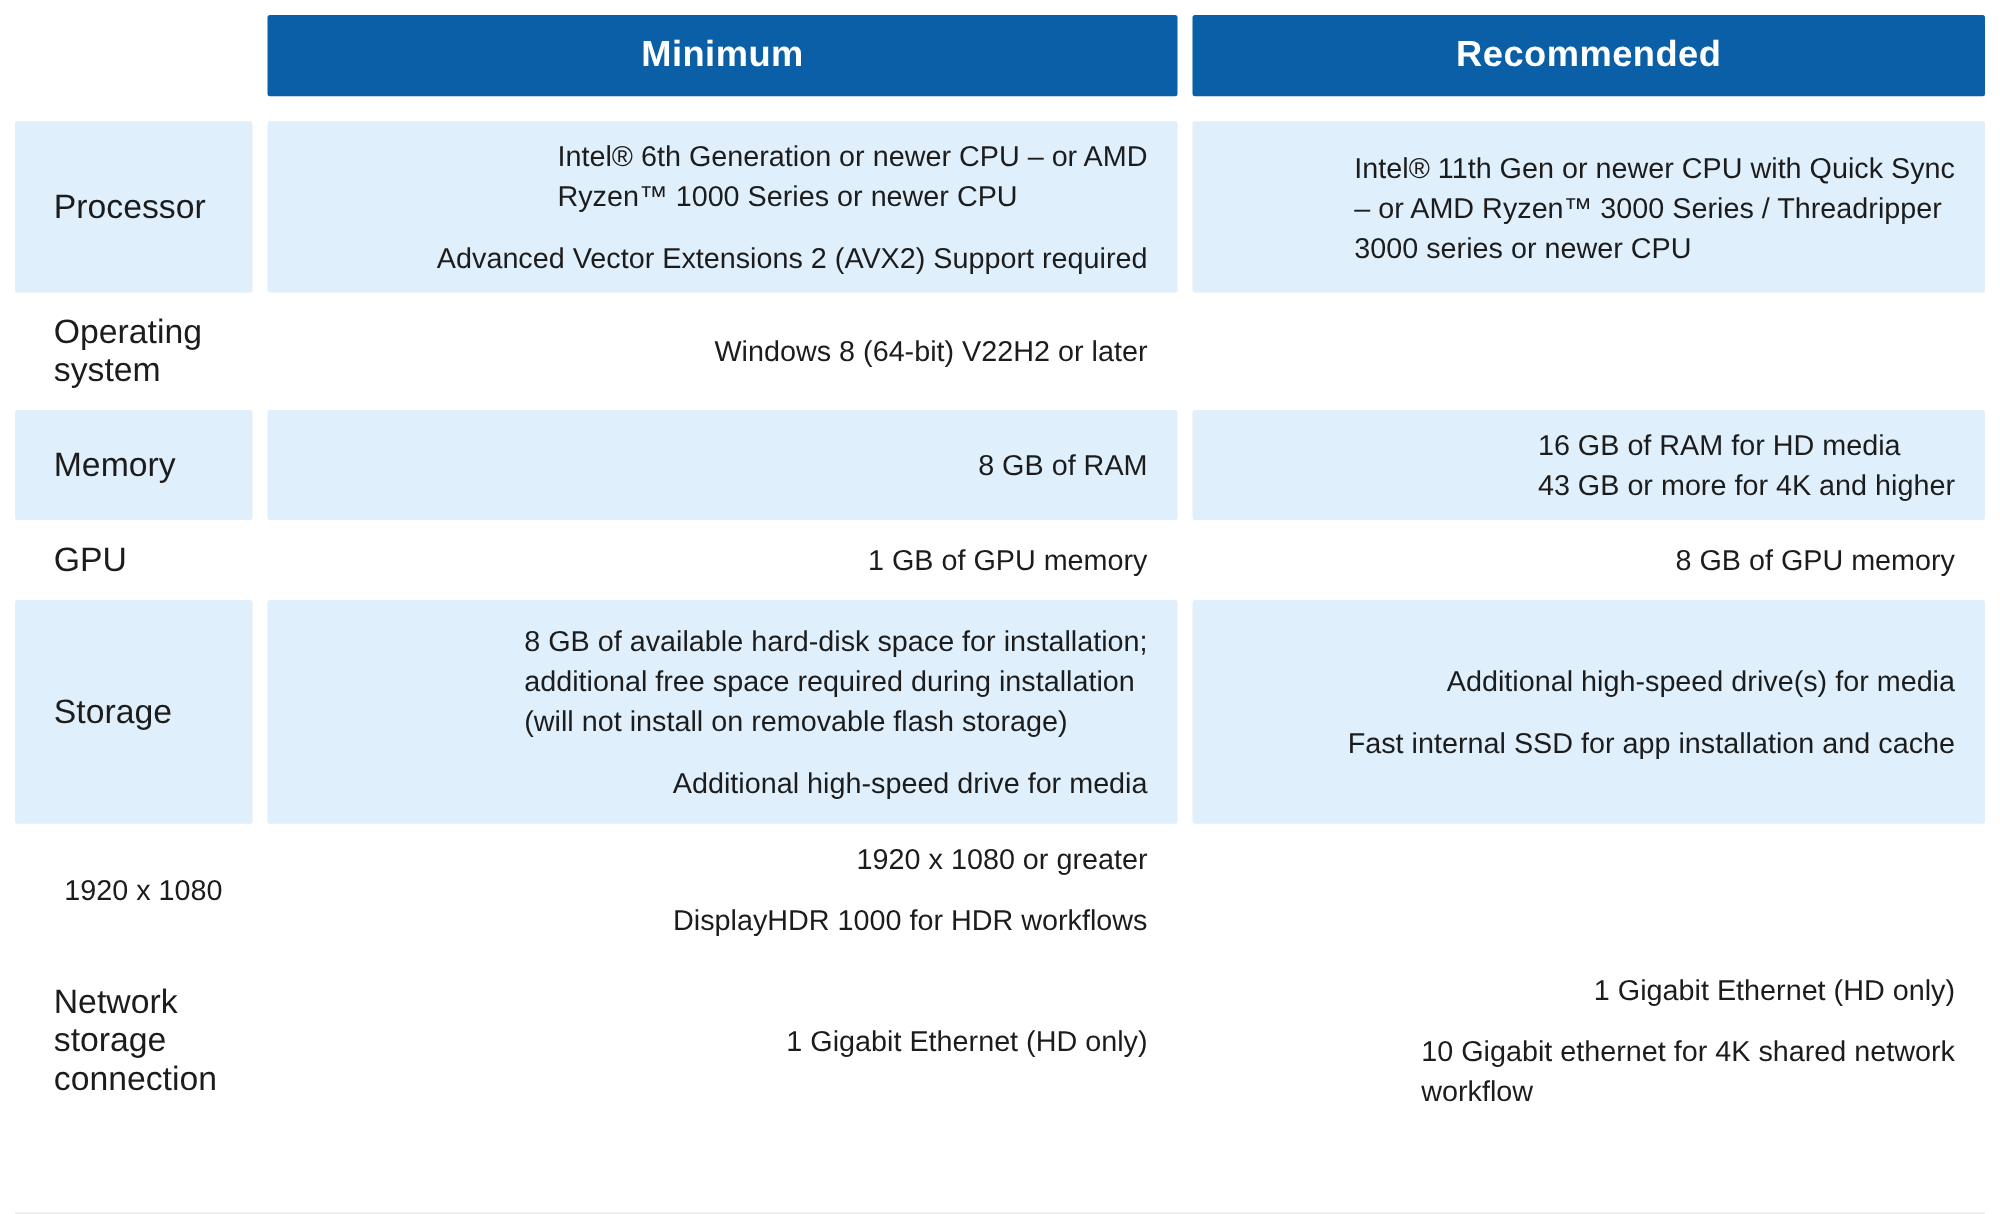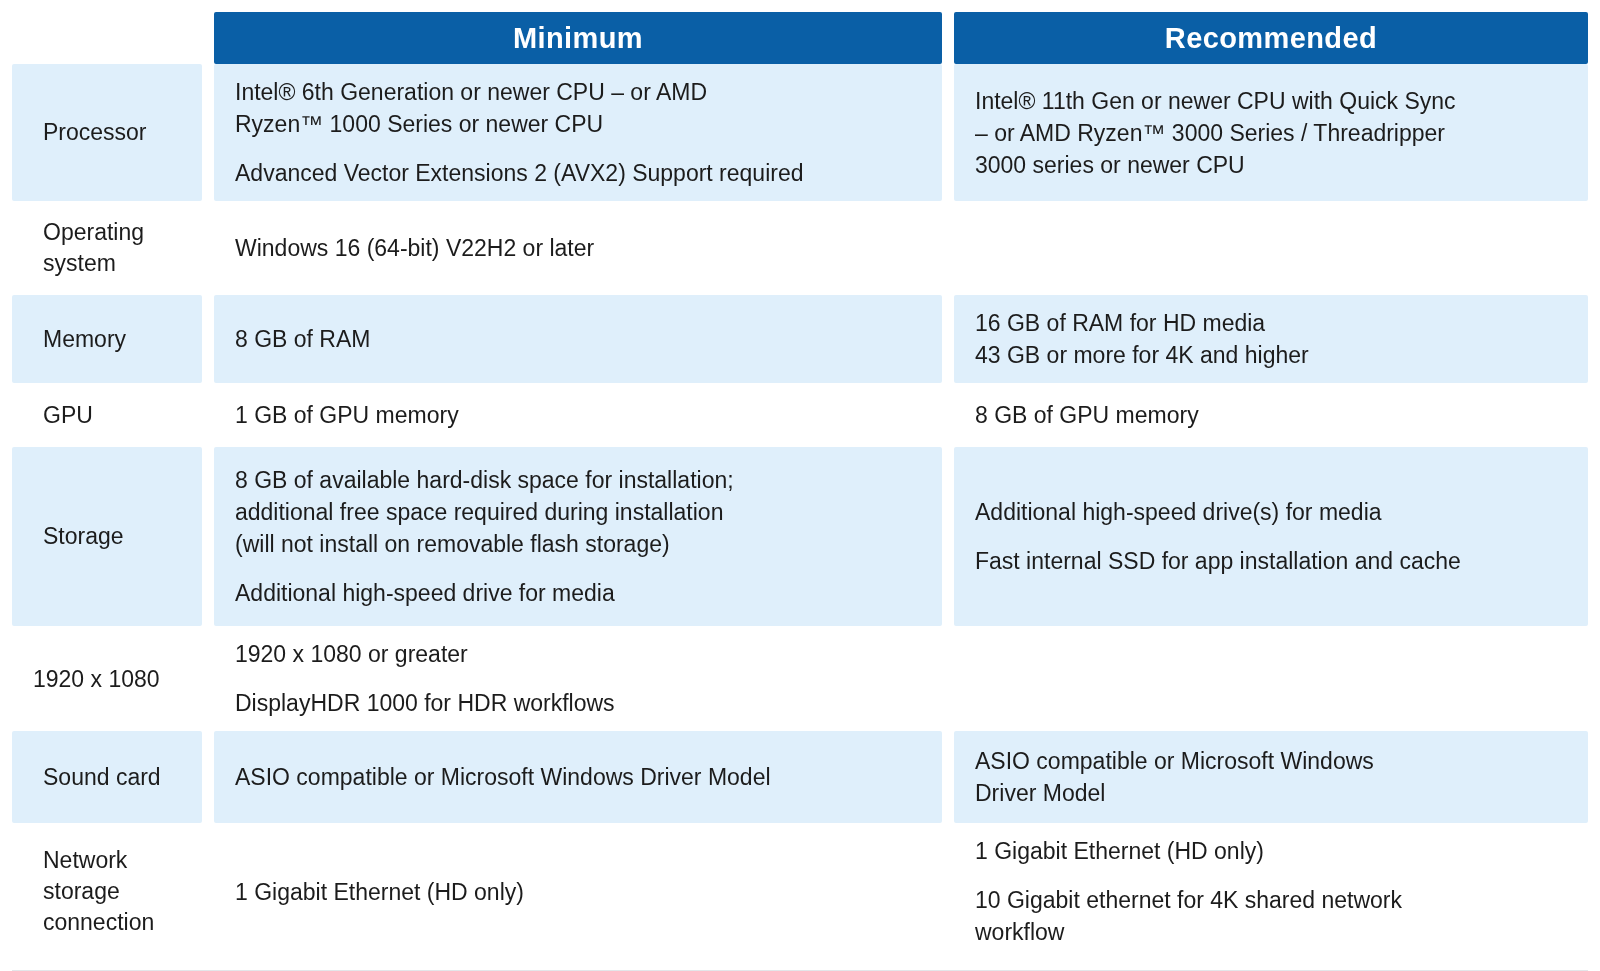--- a/index.html
+++ b/index.html
@@ -17,42 +17,43 @@
   }
   .table{
     position:absolute;left:12px;top:12px;width:1576px;
   }
   .grid-row{
     display:grid;
     grid-template-columns:190px 728px 634px;
     column-gap:12px;
   }
   
-  .header-row{height:52px;margin-bottom:0;}
+  .header-row{height:65px;margin-bottom:20px;}
   .corner-spacer{background:transparent;}
   .col-header{
     background:var(--header-bg,#0A5FA6);
     color:var(--header-text,#FFFFFF);
     font-size:29px;font-weight:700;letter-spacing:.4px;
     display:flex;align-items:center;justify-content:center;
     border-radius:2px;
   }
   
   .row .label-cell{
     display:flex;align-items:center;
     padding:8px 10px 8px 31px;
-    font-size:23px;line-height:31px;
+    font-size:27px;line-height:31px;
     white-space:pre-line;
     border-radius:2px;
   }
   .row .value-cell{
     display:flex;flex-direction:column;justify-content:center;
     padding:12px 24px 12px 21px;
     font-size:23px;line-height:32px;
     border-radius:2px;
+    align-items:flex-end;
   }
   .value-cell p{white-space:pre-line;}
   .value-cell p + p{margin-top:17px;}
   .row.shaded .label-cell,
   .row.shaded .value-cell{background:var(--shaded-row-bg,#DFEFFB);}
   
   .row:nth-of-type(2){min-height:136px;}
   .row:nth-of-type(3){min-height:94px;}
   .row:nth-of-type(4){min-height:88px;}
   .row:nth-of-type(5){min-height:64px;}
@@ -87,21 +88,21 @@
       <p>Intel® 11th Gen or newer CPU with Quick Sync
 – or AMD Ryzen™ 3000 Series / Threadripper
 3000 series or newer CPU</p>
     </div>
   </div>
 
   <div class="grid-row row">
     <div class="label-cell">Operating
 system</div>
     <div class="value-cell">
-      <p>Windows 16 (64-bit) V22H2 or later</p>
+      <p>Windows 8 (64-bit) V22H2 or later</p>
     </div>
   </div>
 
   <div class="grid-row row shaded">
     <div class="label-cell">Memory</div>
     <div class="value-cell">
       <p>8 GB of RAM</p>
     </div>
     <div class="value-cell">
       <p>16 GB of RAM for HD media
@@ -136,30 +137,20 @@
   <div class="grid-row row">
     <div class="value-cell">
       <p>1920 x 1080</p>
     </div>
     <div class="value-cell">
       <p>1920 x 1080 or greater</p>
       <p>DisplayHDR 1000 for HDR workflows</p>
     </div>
   </div>
 
-  <div class="grid-row row shaded">
-    <div class="label-cell">Sound card</div>
-    <div class="value-cell">
-      <p>ASIO compatible or Microsoft Windows Driver Model</p>
-    </div>
-    <div class="value-cell">
-      <p>ASIO compatible or Microsoft Windows
-Driver Model</p>
-    </div>
-  </div>
 
   <div class="grid-row row">
     <div class="label-cell">Network
 storage
 connection</div>
     <div class="value-cell">
       <p>1 Gigabit Ethernet (HD only)</p>
     </div>
     <div class="value-cell">
       <p>1 Gigabit Ethernet (HD only)</p>

